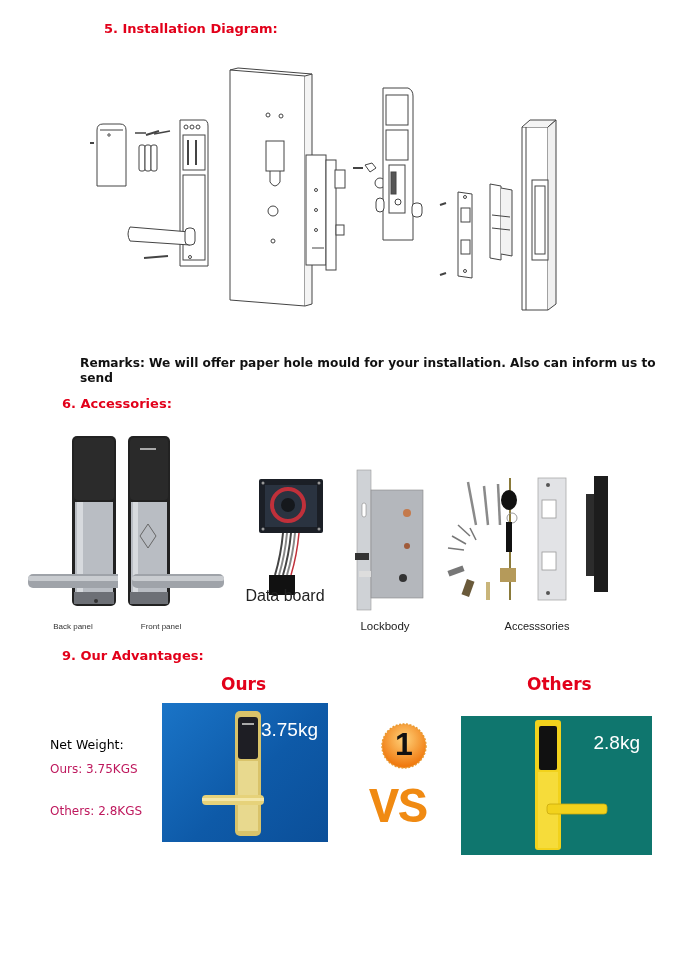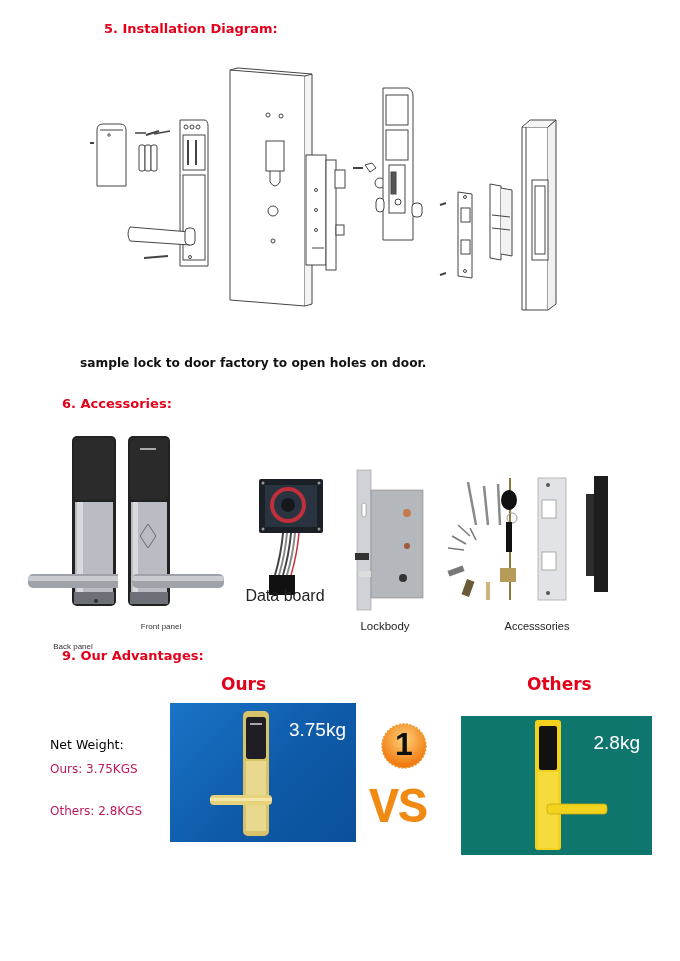--- a/index.html
+++ b/index.html
@@ -129,21 +129,21 @@
       <path d="M442 67 L450 60 L476 60 L468 67" fill="#f4f4f4"></path>
       <path d="M468 67 L476 60 L476 244 L468 250" fill="#f0f0f0"></path>
       <line x1="446" y1="67" x2="446" y2="250"></line>
       <rect x="452" y="120" width="16" height="80" fill="#fff"></rect>
       <rect x="455" y="126" width="10" height="68"></rect>
     </g>
   </svg>
 </div>
 
 <div class="abs remarks" style="left:80px; top:356px; width:590px;">
-  <div>sample lock to door factory to open holes on door.</div>
+  <div>Remarks: We will offer paper hole mould for your installation. Also can inform us to send</div>
 </div>
 
 <div class="abs heading" style="left:62px; top:396px;">6. Accessories:</div>
 
 <div class="abs" style="left:28px; top:434px; width:90px; height:175px;">
   <svg width="90" height="175" viewBox="0 0 90 175">
     <rect x="44" y="2" width="44" height="170" rx="5" fill="#222"></rect>
     <rect x="46" y="4" width="40" height="62" rx="4" fill="#2b2b2b"></rect>
     <rect x="47" y="68" width="38" height="90" fill="#b9bdc3"></rect>
     <rect x="49" y="68" width="6" height="90" fill="#d7dade"></rect>
@@ -159,21 +159,21 @@
     <rect x="12" y="4" width="38" height="62" rx="4" fill="#2a2a2a"></rect>
     <rect x="22" y="14" width="16" height="2" fill="#aaa"></rect>
     <rect x="13" y="68" width="36" height="90" fill="#b9bdc3"></rect>
     <rect x="15" y="68" width="5" height="90" fill="#d7dade"></rect>
     <path d="M30 90 L38 102 L30 114 L22 102 Z" fill="none" stroke="#666" stroke-width="1"></path>
     <rect x="12" y="158" width="38" height="12" fill="#6d7076"></rect>
     <rect x="14" y="140" width="92" height="14" rx="5" fill="#9fa3a9"></rect>
     <rect x="14" y="142" width="92" height="5" rx="2" fill="#c9ccd0"></rect>
   </svg>
 </div>
-<div class="abs caption" style="left:38px; top:622px; width:70px; font-size:8px;margin-top:20px;">Back panel</div>
+<div class="abs caption" style="left:38px; top:622px; width:70px; font-size:8px;">Back panel</div>
 <div class="abs caption" style="left:126px; top:622px; width:70px; font-size:8px;">Front panel</div>
 
 <div class="abs" style="left:255px; top:475px; width:80px; height:140px;">
   <svg width="80" height="140" viewBox="0 0 80 140">
     <rect x="4" y="4" width="64" height="54" rx="2" fill="#1b1f26"></rect>
     <rect x="10" y="10" width="52" height="42" fill="#2a3340"></rect>
     <circle cx="33" cy="30" r="16" fill="none" stroke="#c0303a" stroke-width="4"></circle>
     <circle cx="33" cy="30" r="7" fill="#15181c"></circle>
     <circle cx="8" cy="8" r="1.5" fill="#999"></circle>
       <circle cx="64" cy="8" r="1.5" fill="#999"></circle>
@@ -238,21 +238,21 @@
 <div class="abs heading" style="left:62px; top:648px;">9. Our Advantages:</div>
 <div class="abs col-label" style="left:221px; top:674px;">Ours</div>
 <div class="abs col-label" style="left:527px; top:674px;">Others</div>
 
 <div class="abs" style="left:50px; top:737px;">
   <div class="nw-title">Net Weight:</div>
   <div class="nw-line" style="margin-top:10px;">Ours: 3.75KGS</div>
   <div class="nw-line" style="margin-top:28px;">Others: 2.8KGS</div>
 </div>
 
-<div class="abs photo-blue" style="left:162px; top:703px; width:186px; height:139px;margin-left:8px;">
+<div class="abs photo-blue" style="left:162px; top:703px; width:166px; height:139px;">
   <svg class="abs" style="left:0; top:0;" width="190" height="139" viewBox="0 0 190 139">
     <rect x="73" y="8" width="26" height="125" rx="5" fill="#d9c36a"></rect>
     <rect x="76" y="14" width="20" height="42" rx="3" fill="#1e1e24"></rect>
     <rect x="80" y="20" width="12" height="2" fill="#aaa"></rect>
     <rect x="76" y="58" width="20" height="70" fill="#e8d98e"></rect>
     <rect x="40" y="92" width="62" height="10" rx="4" fill="#e6d27a"></rect>
     <rect x="40" y="95" width="62" height="3" fill="#f4e7a8"></rect>
   </svg>
   <div class="abs kg-label" style="right:10px; top:16px;">3.75kg</div>
 </div>

